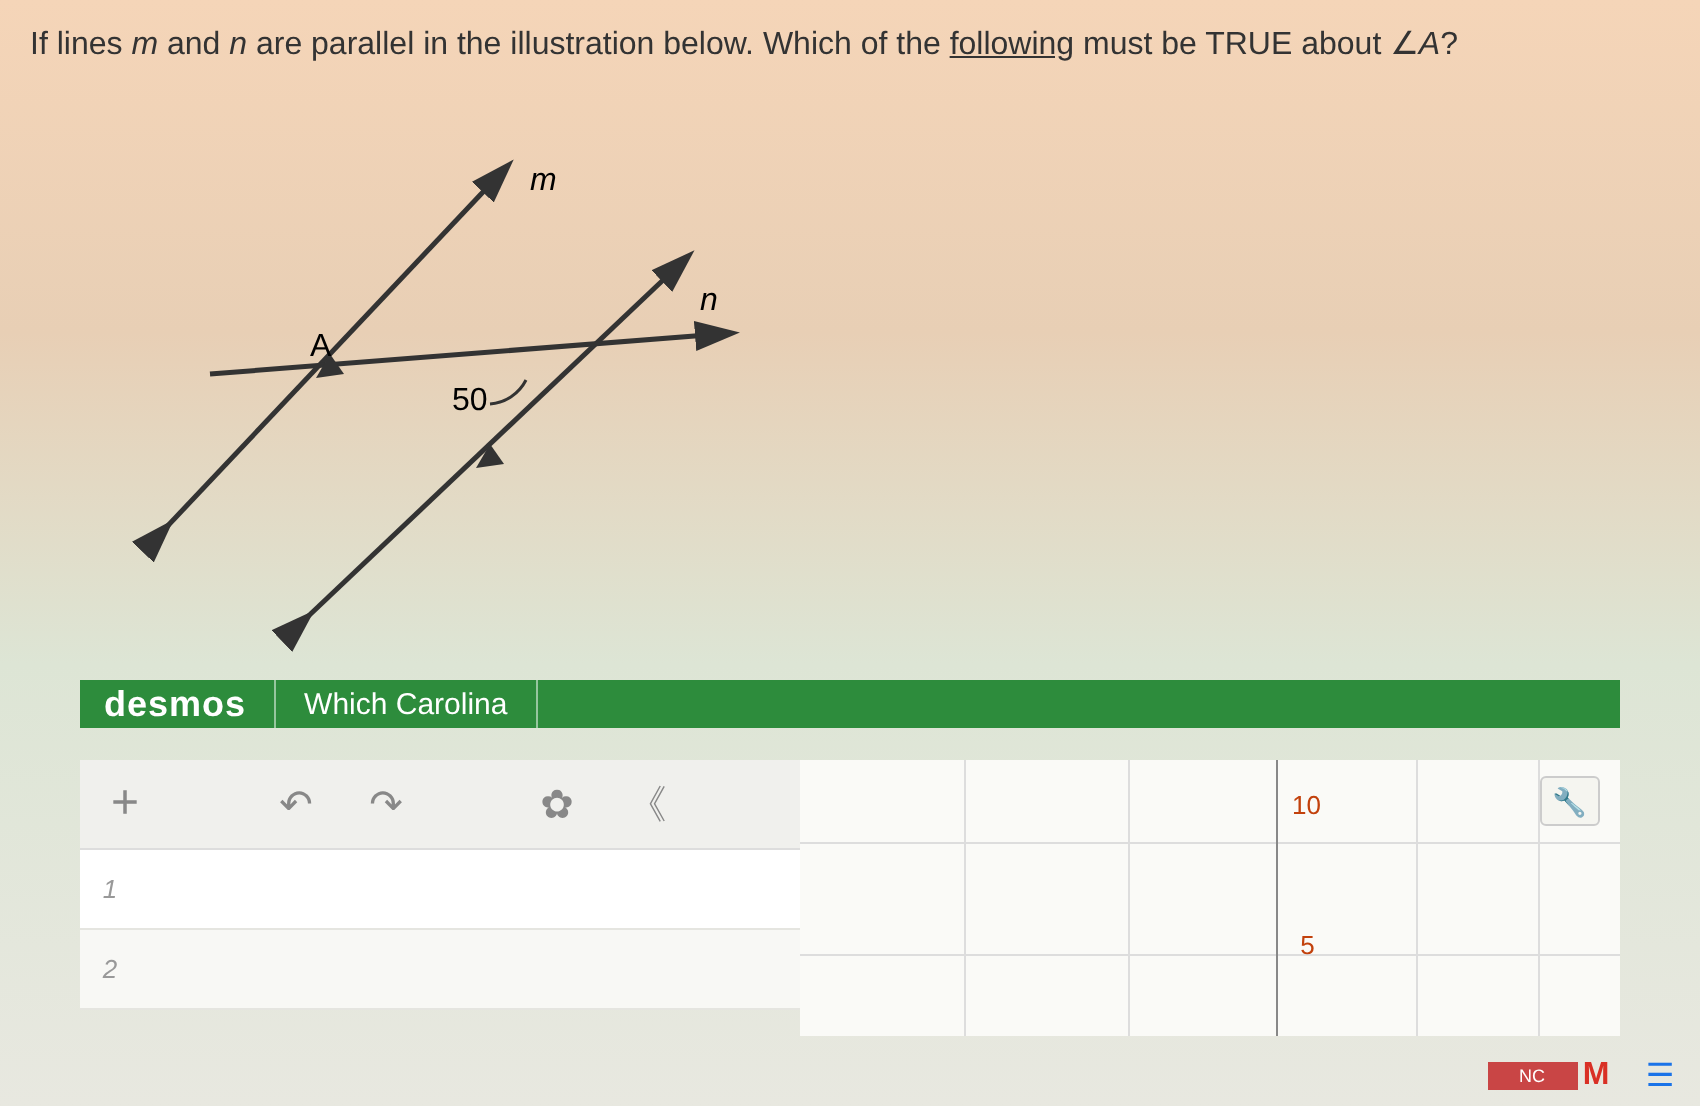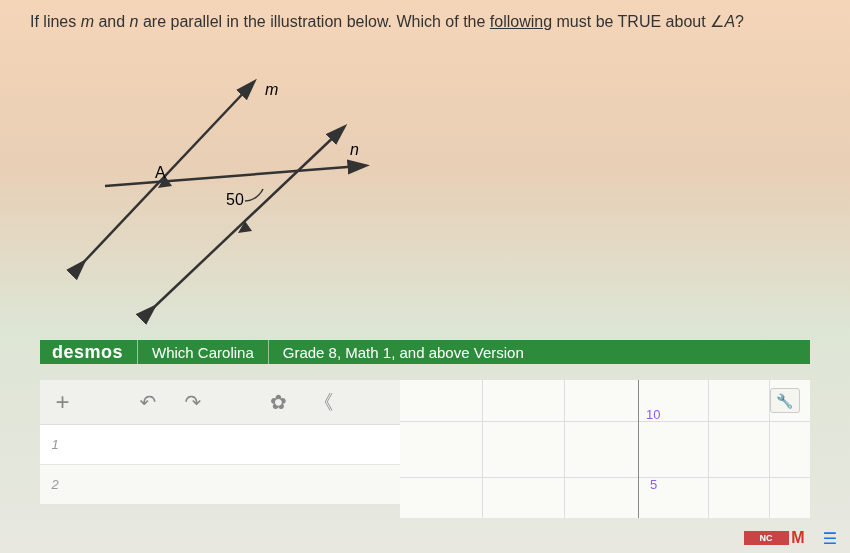--- a/index.html
+++ b/index.html
@@ -8,21 +8,20 @@
       height: 553px;
       font-family: Arial, sans-serif;
       background: linear-gradient(180deg, #f5d5b8 0%, #e8cfb5 30%, #dde5d5 60%, #e8e8e0 100%);
       position: relative;
       overflow: hidden;
     }
     .question-text {
       padding: 12px 11px 5px 15px;
       font-size: 16px;
       color: #333;
-      margin-left: 15px;
     }
     .italic { font-style: italic; }
     .underline { text-decoration: underline; }
     .diagram-area {
       position: relative;
       width: 400px;
       height: 280px;
       margin-left: 50px;
       margin-top: 10px;
     }
@@ -126,22 +125,21 @@
       position: absolute;
       width: 1px;
       background: #888;
       top: 0;
       bottom: 0;
       left: 58%;
     }
     .axis-label {
       position: absolute;
       font-size: 13px;
-      color: #8b5cf6;
-      margin-top: 12px;
+      color: #c2410c;
     }
     .wrench-btn {
       position: absolute;
       top: 8px;
       right: 10px;
       width: 30px;
       height: 25px;
       background: #f5f5f0;
       border: 1px solid #ccc;
       border-radius: 3px;
@@ -166,21 +164,21 @@
       display: flex;
       align-items: center;
       justify-content: center;
       font-size: 12px;
     }
     .nc-badge {
       background: #c94545;
       color: white;
       font-size: 9px;
       padding: 2px 16px;
-      font-weight: bold;
+      font-weight: normal;
     }
     .m-icon { color: #d93025; font-weight: bold; font-size: 16px; }
     .list-icon { color: #1a73e8; font-size: 16px; }
   </style>
 </head>
 <body>
 
 <div class="question-text">
   <span>If lines </span><span class="italic">m</span><span> and </span><span class="italic">n</span><span> are parallel in the illustration below. Which of the </span><span class="underline">following</span><span> must be TRUE about </span><span>∠</span><span class="italic">A</span><span>?</span>
 </div>
@@ -210,21 +208,20 @@
   <div style="position:absolute; top:95px; left:300px; font-style:italic; font-size:16px;">n</div>
   <div style="position:absolute; top:118px; left:105px; font-size:16px;">A</div>
   <div style="position:absolute; top:145px; left:176px; font-size:16px;">50</div>
 </div>
 
 <div class="desmos-bar">
   <span class="desmos-logo">desmos</span>
   <div class="divider"></div>
   <span>Which Carolina</span>
   <div class="divider"></div>
-  <span>Grade 8, Math 1, and above Version</span>
 </div>
 
 <div class="toolbar">
   <div class="toolbar-btn plus">+</div>
   <div style="flex:0.3"></div>
   <div class="toolbar-btn">↶</div>
   <div class="toolbar-btn">↷</div>
   <div style="flex:0.3"></div>
   <div class="toolbar-btn">✿</div>
   <div class="toolbar-btn">《</div>

